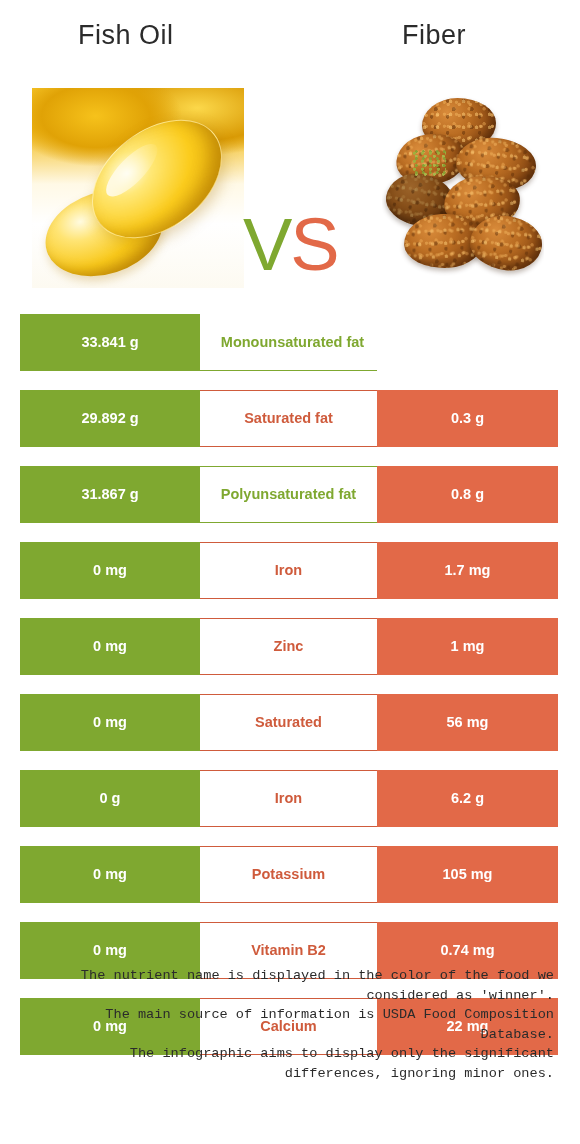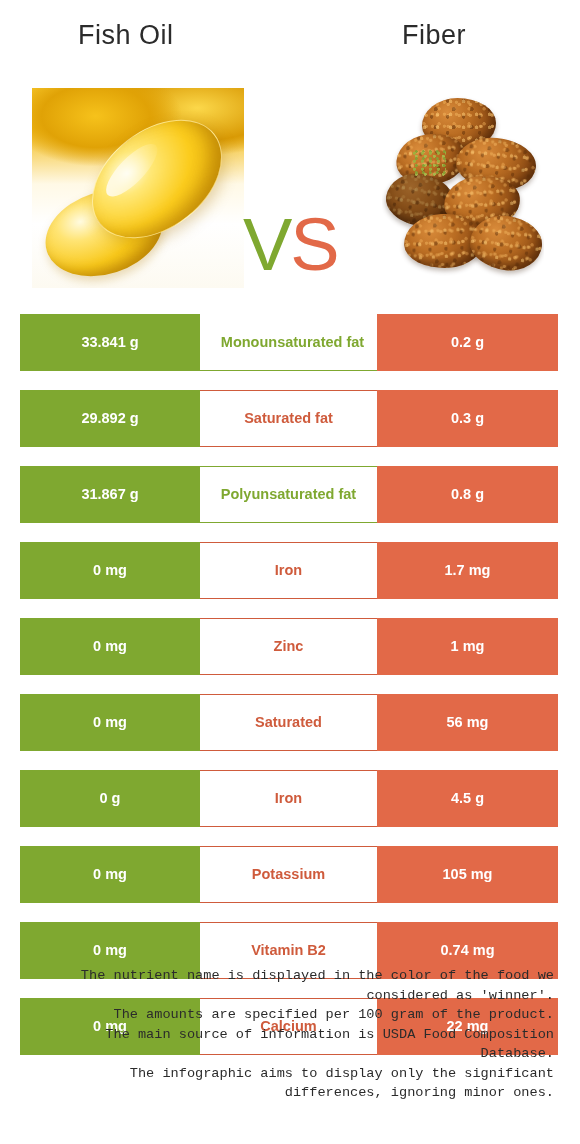--- a/index.html
+++ b/index.html
@@ -266,21 +266,20 @@
       <div class="herb"></div>
     </div>
 
     <div class="vs"><span class="vs-v">V</span><span class="vs-s">S</span></div>
   </div>
 
   <div class="table" id="comparison-table">
       <div class="row">
         <div class="cell cell-left">33.841 g</div>
         <div class="cell cell-mid win-green">Monounsaturated fat</div>
-        <div class="cell cell-right">0.2 g</div>
       </div>
       <div class="row">
         <div class="cell cell-left">29.892 g</div>
         <div class="cell cell-mid win-red">Saturated fat</div>
         <div class="cell cell-right">0.3 g</div>
       </div>
       <div class="row">
         <div class="cell cell-left">31.867 g</div>
         <div class="cell cell-mid win-green">Polyunsaturated fat</div>
         <div class="cell cell-right">0.8 g</div>
@@ -296,39 +295,38 @@
         <div class="cell cell-right">1 mg</div>
       </div>
       <div class="row">
         <div class="cell cell-left">0 mg</div>
         <div class="cell cell-mid win-red">Saturated</div>
         <div class="cell cell-right">56 mg</div>
       </div>
       <div class="row">
         <div class="cell cell-left">0 g</div>
         <div class="cell cell-mid win-red">Iron</div>
-        <div class="cell cell-right">4.5 g</div>
+        <div class="cell cell-right">6.2 g</div>
       </div>
       <div class="row">
         <div class="cell cell-left">0 mg</div>
         <div class="cell cell-mid win-red">Potassium</div>
         <div class="cell cell-right">105 mg</div>
       </div>
       <div class="row">
         <div class="cell cell-left">0 mg</div>
         <div class="cell cell-mid win-red">Vitamin B2</div>
         <div class="cell cell-right">0.74 mg</div>
       </div>
       <div class="row">
         <div class="cell cell-left">0 mg</div>
         <div class="cell cell-mid win-red">Calcium</div>
         <div class="cell cell-right">22 mg</div>
       </div>
     </div>
 
   <div class="footer" id="footer-notes">
       <p>The nutrient name is displayed in the color of the food we considered as 'winner'.</p>
-      <p>The amounts are specified per 100 gram of the product.</p>
       <p>The main source of information is USDA Food Composition Database.</p>
       <p>The infographic aims to display only the significant differences, ignoring minor ones.</p>
     </div>
 
 </div>
 
 </body></html>

